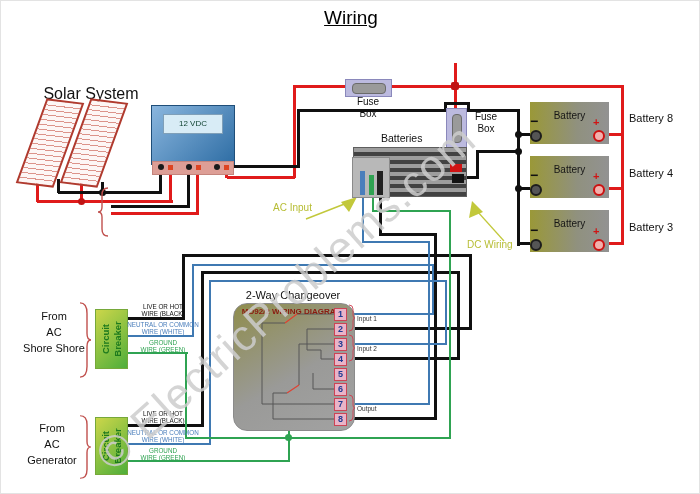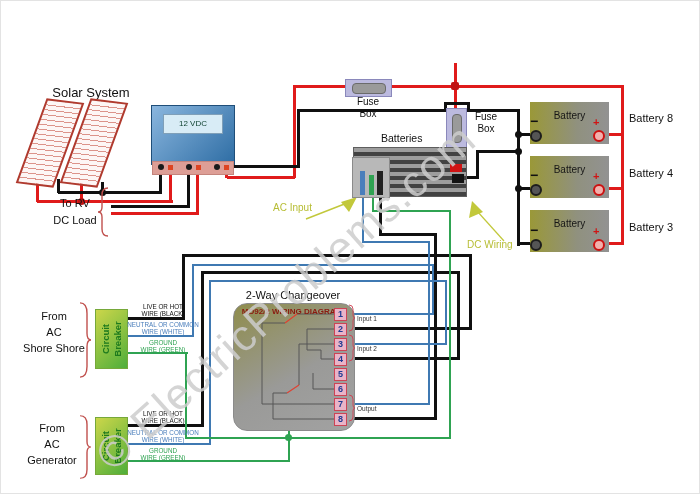--- a/index.html
+++ b/index.html
@@ -80,20 +80,21 @@
   .srcline{font-size:11px;color:#111;line-height:1.45;text-align:center;}
   .acdc{position:absolute;font-size:10px;color:#b7bd34;z-index:8;}
   svg{position:absolute;z-index:7;}
 </style>
 </head>
 <body>
 
 <div class="stage">
 
   <div class="title">
+    <div><span>Wiring</span></div>
   </div>
 
   <div class="h red" style="left:293px;top:84px;width:330px"></div>
   <div class="v red" style="left:292px;top:84px;height:93px"></div>
   <div class="h red" style="left:226px;top:175px;width:68px"></div>
   <div class="v red" style="left:224px;top:169px;height:8px"></div>
   <div class="v red" style="left:453px;top:62px;height:104px"></div>
   <div class="v red" style="left:620px;top:84px;height:160px"></div>
   <div class="h red" style="left:599px;top:132px;width:23px"></div>
   <div class="h red" style="left:599px;top:186px;width:23px"></div>
@@ -164,40 +165,36 @@
   <div class="h grn" style="left:127px;top:351px;width:60px"></div>
   <div class="v grn" style="left:184px;top:351px;height:87px"></div>
   <div class="h grn" style="left:184px;top:436px;width:266px"></div>
   <div class="v grn" style="left:448px;top:209px;height:229px"></div>
   <div class="h grn" style="left:371px;top:209px;width:79px"></div>
   <div class="v grn" style="left:371px;top:193px;height:17px"></div>
   <div class="h grn" style="left:127px;top:459px;width:162px"></div>
   <div class="v grn" style="left:287px;top:427px;height:34px"></div>
   <div class="dot jg" style="left:284px;top:433px"></div>
 
-  <div class="lbl ctr" style="left:40px;top:84px;width:100px;font-size:13px">Solar System</div>
+  <div class="lbl ctr" style="left:40px;top:84px;width:100px;font-size:16px">Solar System</div>
   <div class="panel" style="left:30px;top:98px"></div>
   <div class="panel" style="left:74px;top:98px"></div>
 
   <div class="controller">
     <div class="display">12 VDC</div>
   </div>
   <div class="strip">
     <span class="nub-b" style="left:5px"></span>
     <span class="nub-r" style="left:15px"></span>
     <span class="nub-b" style="left:33px"></span>
     <span class="nub-r" style="left:43px"></span>
     <span class="nub-b" style="left:61px"></span>
     <span class="nub-r" style="left:71px"></span>
   </div>
 
-  <div class="lbl ctr" style="left:48px;top:194px;width:52px;font-size:11px;line-height:1.5">
-    <div>To RV</div>
-    <div>DC Load</div>
-  </div>
   <svg style="left:97px;top:186px" width="12" height="50" viewBox="0 0 12 50">
     <path d="M10,1 Q4,1 4,8 L4,20 Q4,25 0,25 Q4,25 4,30 L4,42 Q4,49 10,49" fill="none" stroke="#c0504d" stroke-width="1.4"></path>
   </svg>
 
   <div class="fusebox" style="left:344px;top:78px;width:45px;height:16px">
     <div class="fuse" style="left:6px;top:3px;width:32px;height:9px"></div>
   </div>
   <div class="lbl ctr" style="left:341px;top:95px;width:52px;font-size:10px;line-height:1.15;z-index:8">
     <div>Fuse</div>
     <div>Box</div>

